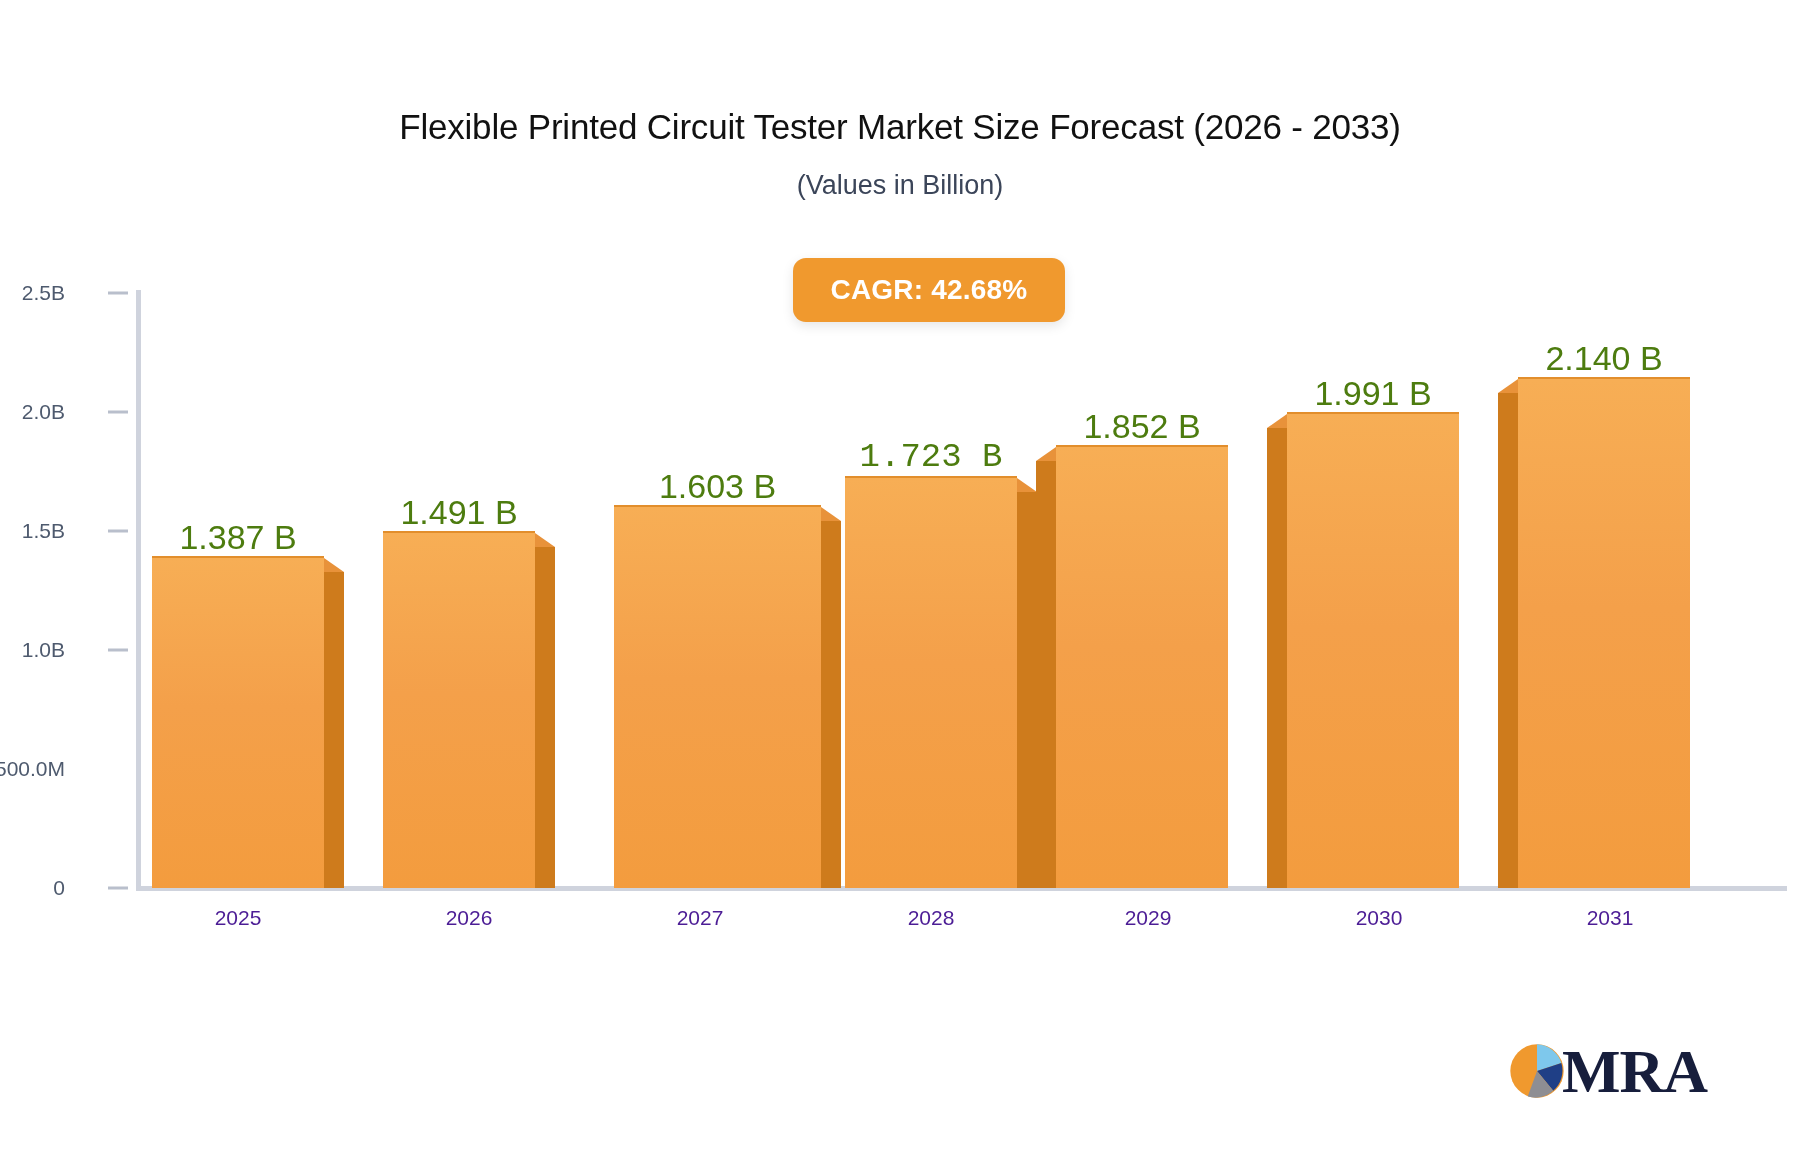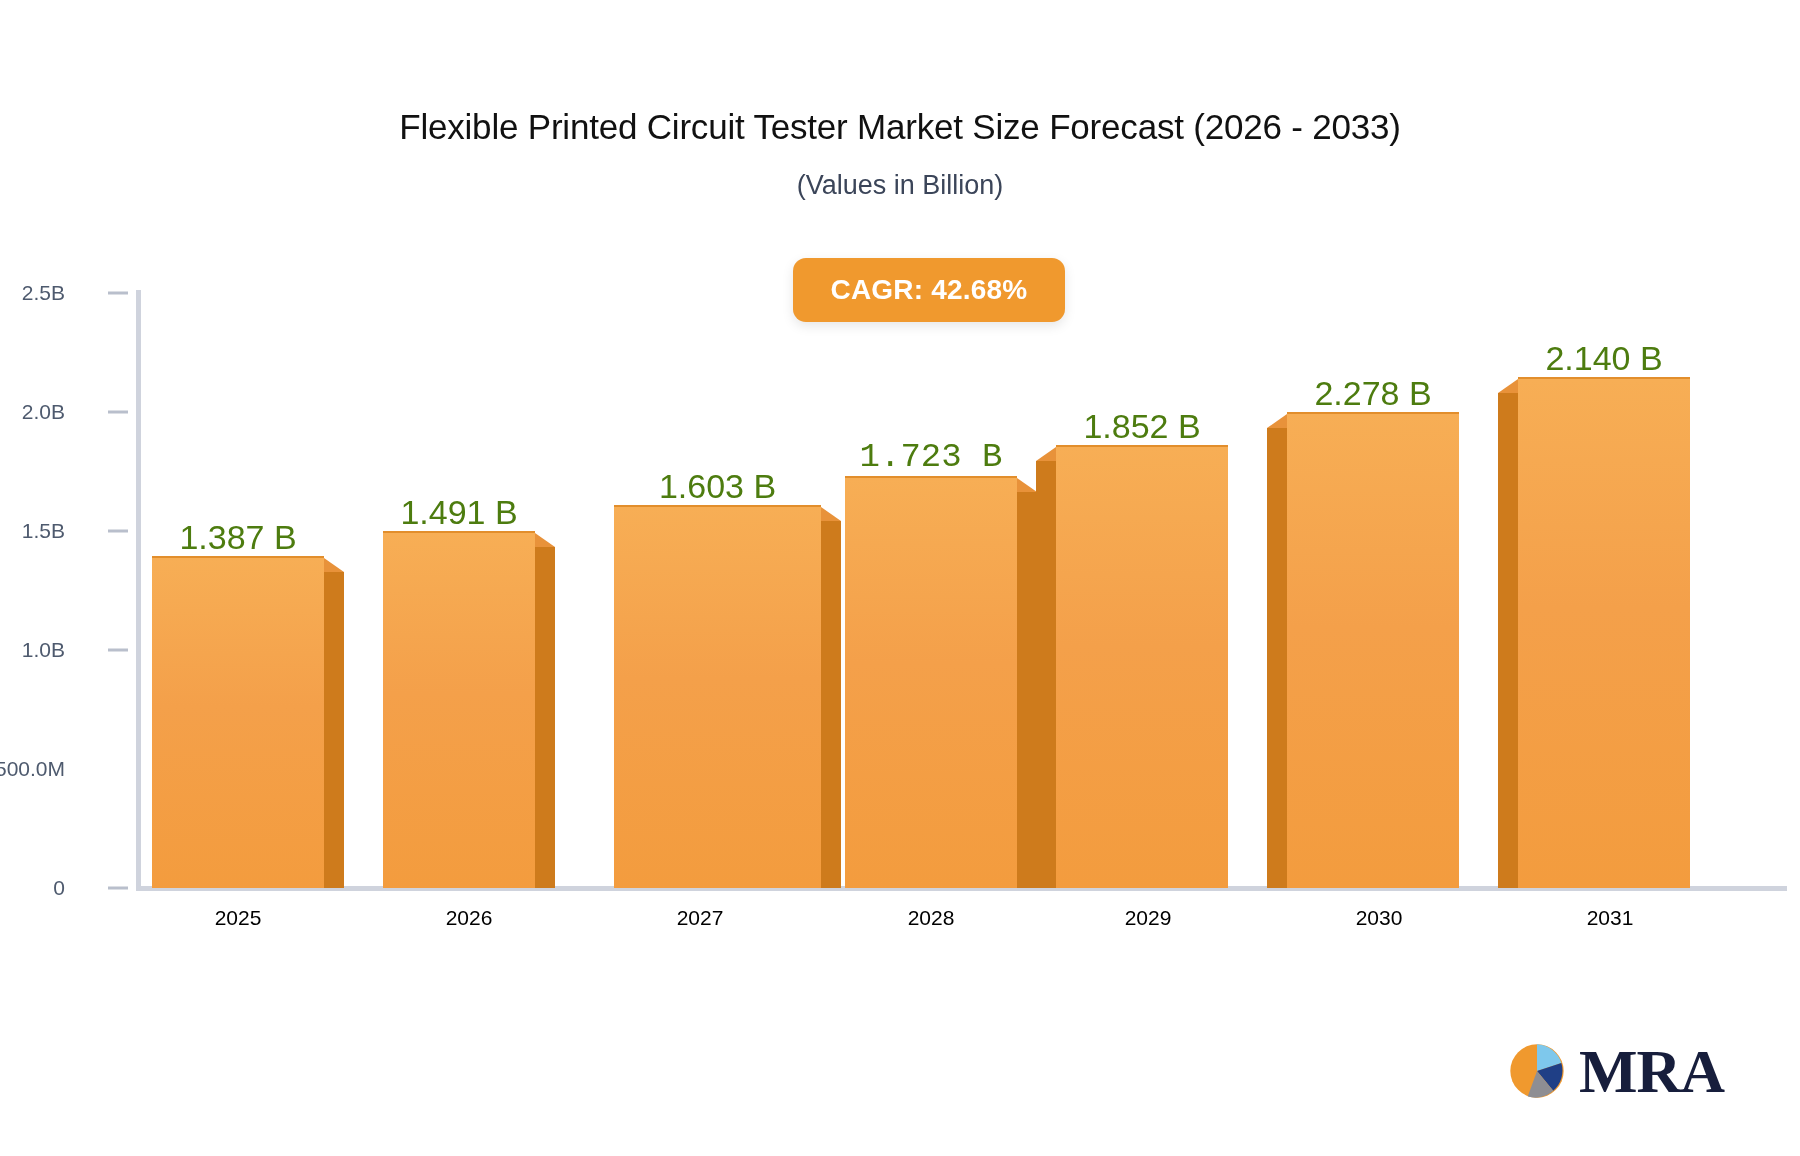--- a/index.html
+++ b/index.html
@@ -108,21 +108,21 @@
     height: 3px;
     background: #b9bfcc;
     left: 108px;
     transform: translateY(-50%);
   }
 
   .x-tick-label {
     position: absolute;
     top: 906px;
     font-size: 21px;
-    color: #000000;
+    color: #4c1d95;
     text-align: center;
     transform: translateX(-50%);
     white-space: nowrap;
   }
 
   
   .bar-group { position: absolute; }
 
   .bar-face {
     position: absolute;
@@ -166,21 +166,21 @@
     white-space: nowrap;
   }
 
   
   .logo {
     position: absolute;
     left: 1508px;
     top: 1040px;
     display: flex;
     align-items: center;
-    gap: 21px;
+    gap: 4px;
   }
   .logo-mark { width: 58px; height: 58px; display:block; }
   .logo-text {
     font-family: "Liberation Serif", serif;
     font-size: 62px;
     font-weight: bold;
     color: #171e3c;
     letter-spacing: -1px;
     line-height: 1;
     margin-left: -8px;
@@ -250,21 +250,21 @@
     </div>
 
     <div class="bar-group" style="left:1056px; top:447px; width:172px; height:441px;">
       <div class="bar-value" style="top:-40px">1.852 B</div>
       <div class="bar-top-bevel left" style="top:0px"></div>
       <div class="bar-side left" style="height:427px"></div>
       <div class="bar-face" style="height:441px"></div>
     </div>
 
     <div class="bar-group" style="left:1287px; top:414px; width:172px; height:474px;">
-      <div class="bar-value" style="top:-40px">2.278 B</div>
+      <div class="bar-value" style="top:-40px">1.991 B</div>
       <div class="bar-top-bevel left" style="top:0px"></div>
       <div class="bar-side left" style="height:460px"></div>
       <div class="bar-face" style="height:474px"></div>
     </div>
 
     <div class="bar-group" style="left:1518px; top:379px; width:172px; height:509px;">
       <div class="bar-value" style="top:-40px">2.140 B</div>
       <div class="bar-top-bevel left" style="top:0px"></div>
       <div class="bar-side left" style="height:495px"></div>
       <div class="bar-face" style="height:509px"></div>

